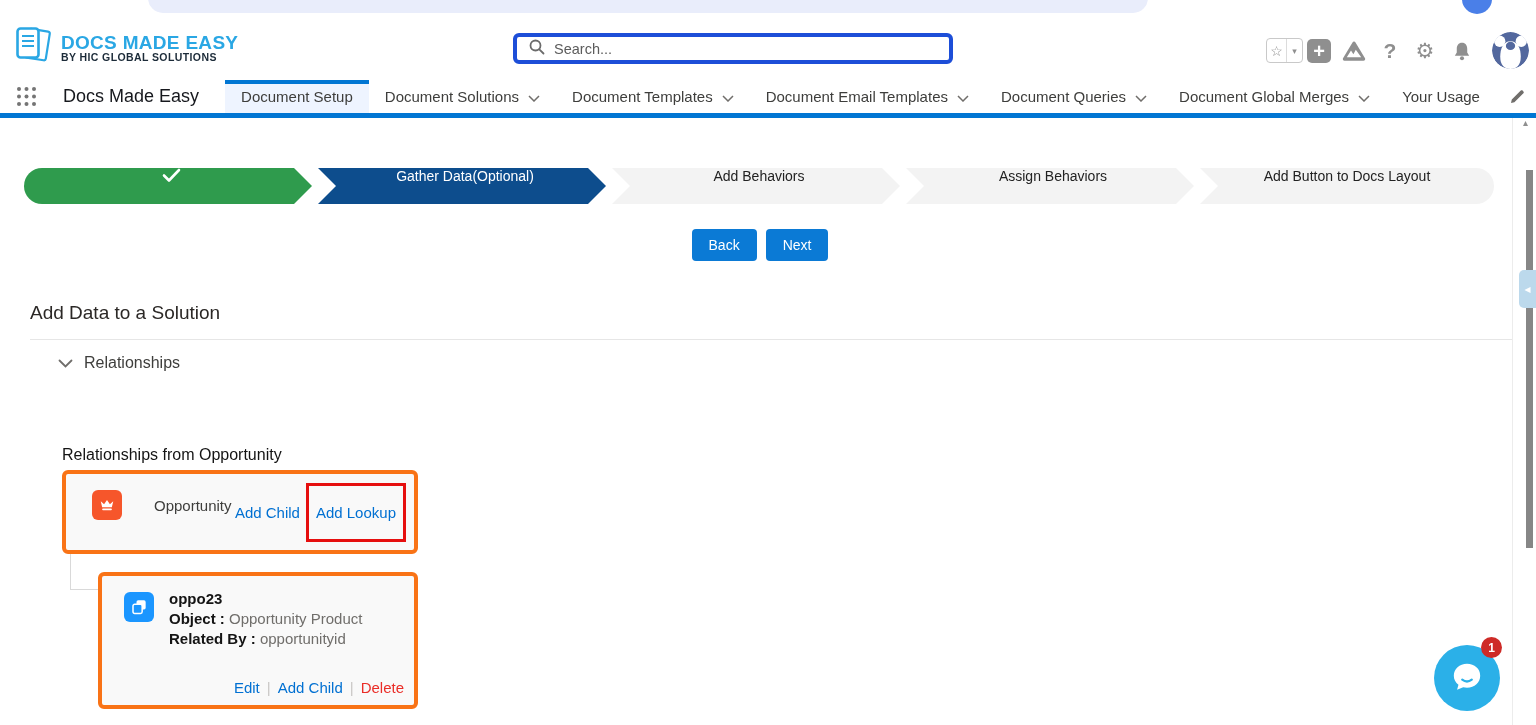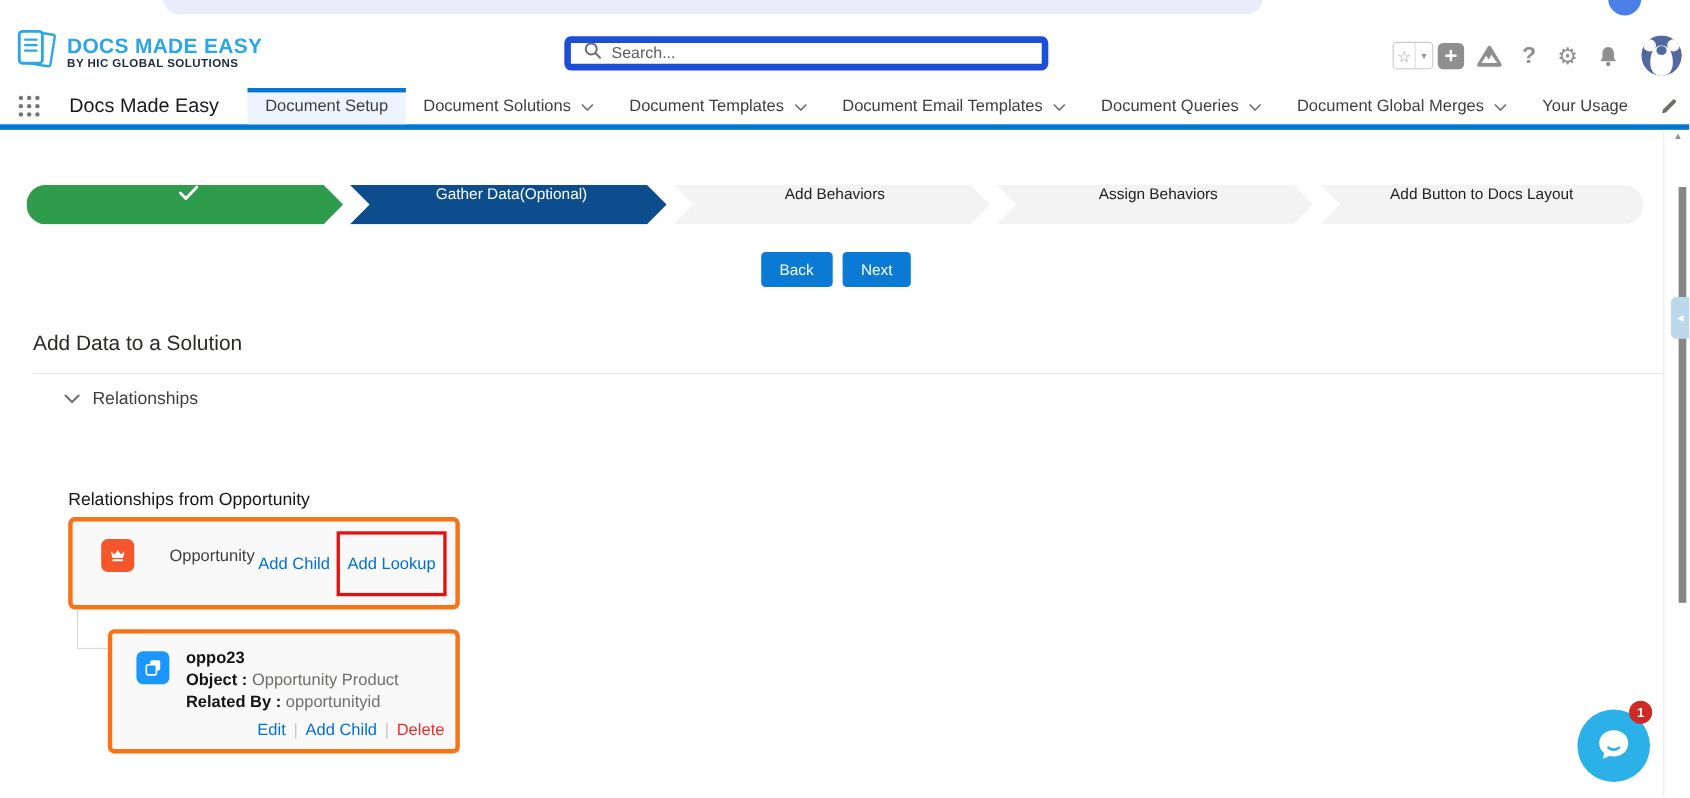--- a/index.html
+++ b/index.html
@@ -13,21 +13,21 @@
   
   .browser-strip { position:absolute; top:0; left:0; width:100%; height:15px; background:#fff; overflow:hidden; z-index:6; }
   .url-pill { position:absolute; left:148px; top:-17px; width:1000px; height:30px; border-radius:15px; background:#e9edfb; }
   .browser-avatar { position:absolute; left:1462px; top:-16px; width:30px; height:30px; border-radius:50%; background:#4a7fe8; }
   
   .header { position:absolute; top:15px; left:0; width:100%; height:65px; background:#fff; }
   .logo { position:absolute; left:14px; top:10px; display:flex; align-items:center; gap:7px; }
   .logo-text { display:flex; flex-direction:column; line-height:1.05; }
   .logo-title { font-size:19px; font-weight:bold; color:#2aa7e4; letter-spacing:.3px; }
   .logo-sub { font-size:10.5px; font-weight:bold; color:#1c2b39; letter-spacing:.4px; }
-  .search { position:absolute; left:513px; top:18px; width:440px; height:31px; border:6px solid #1d4ed8; border-radius:6px; display:flex; align-items:center; padding:0 12px; gap:9px; background:#fff; }
+  .search { position:absolute; left:513px; top:18px; width:440px; height:31px; border:4px solid #1d4ed8; border-radius:6px; display:flex; align-items:center; padding:0 12px; gap:9px; background:#fff; }
   .search input { border:none; outline:none; flex:1; font-size:14.5px; font-family:inherit; color:#222; background:transparent; }
   .search input::placeholder { color:#5c5c5c; }
   .hdr-icon { position:absolute; color:#8f8f8f; display:flex; align-items:center; justify-content:center; cursor:pointer; }
   .fav-btn { left:1266px; top:23px; width:37px; height:25px; border:1px solid #c9c9c9; border-radius:4px; display:flex; align-items:stretch; }
   .fav-star { flex:1.3; display:flex; align-items:center; justify-content:center; font-size:14px; color:#8f8f8f; }
   .fav-sep { width:1px; background:#dcdcdc; }
   .fav-caret { flex:1; display:flex; align-items:center; justify-content:center; font-size:9px; color:#8f8f8f; }
   .plus-btn { left:1307px; top:24px; width:24px; height:24px; background:#8f8f8f; border-radius:5px; color:#fff; font-size:20px; line-height:22px; text-align:center; font-weight:bold; }
   .trail-btn { left:1341px; top:24px; width:25px; height:25px; }
   .help-btn { left:1379px; top:22px; width:22px; height:28px; font-size:21px; font-weight:bold; }
@@ -55,21 +55,21 @@
   
   .btn-row { position:absolute; left:0; top:229px; width:1520px; display:flex; justify-content:center; gap:9px; }
   .btn { background:#0b7ad5; color:#fff; border:none; border-radius:4px; height:32px; padding:0 17px; font-size:14px; font-family:inherit; cursor:pointer; }
   
   .page-heading { position:absolute; left:30px; top:302px; font-size:19px; color:#2b2826; }
   .divider { position:absolute; left:30px; top:339px; width:1482px; height:1px; background:#e6e6e6; }
   .section-head { position:absolute; left:58px; top:354px; display:flex; align-items:center; gap:11px; font-size:16px; color:#3e3e3c; cursor:pointer; }
   .tree-heading { position:absolute; left:62px; top:446px; font-size:16px; font-weight:normal; color:#141414; }
   .rel-card { position:absolute; background:#f9f9f9; border:4px solid #f97316; border-radius:6px;text-decoration:underline; }
   .parent-card { left:62px; top:470px; width:356px; height:84px; }
-  .child-card { left:98px; top:572px; width:320px; height:113px; }
+  .child-card { left:98px; top:572px; width:320px; height:137px; }
   .card-icon { position:absolute; width:30px; height:30px; border-radius:6px; display:flex; align-items:center; justify-content:center; }
   .opp-icon { left:26px; top:16px; background:#f6562b; }
   .prod-icon { left:22px; top:16px; background:#1b96ff; }
   .parent-title { position:absolute; left:88px; top:23px; font-size:15px; color:#3e3e3c; }
   .parent-links { position:absolute; right:8px; bottom:8px; display:flex; align-items:center; gap:6px; font-size:15px; }
   a.link { color:#0070d2; text-decoration:none; cursor:pointer; white-space:nowrap; }
   a.link.danger { color:#ea2d27; }
   .hl-box { border:3px solid #e60f0f; padding:18px 7px; }
   .connector { position:absolute; left:70px; top:554px; width:28px; height:36px; border-left:1px solid #d9d9d9; border-bottom:1px solid #d9d9d9; }
   .child-text { position:absolute; left:67px; top:13px; font-size:15px; line-height:20px; }

